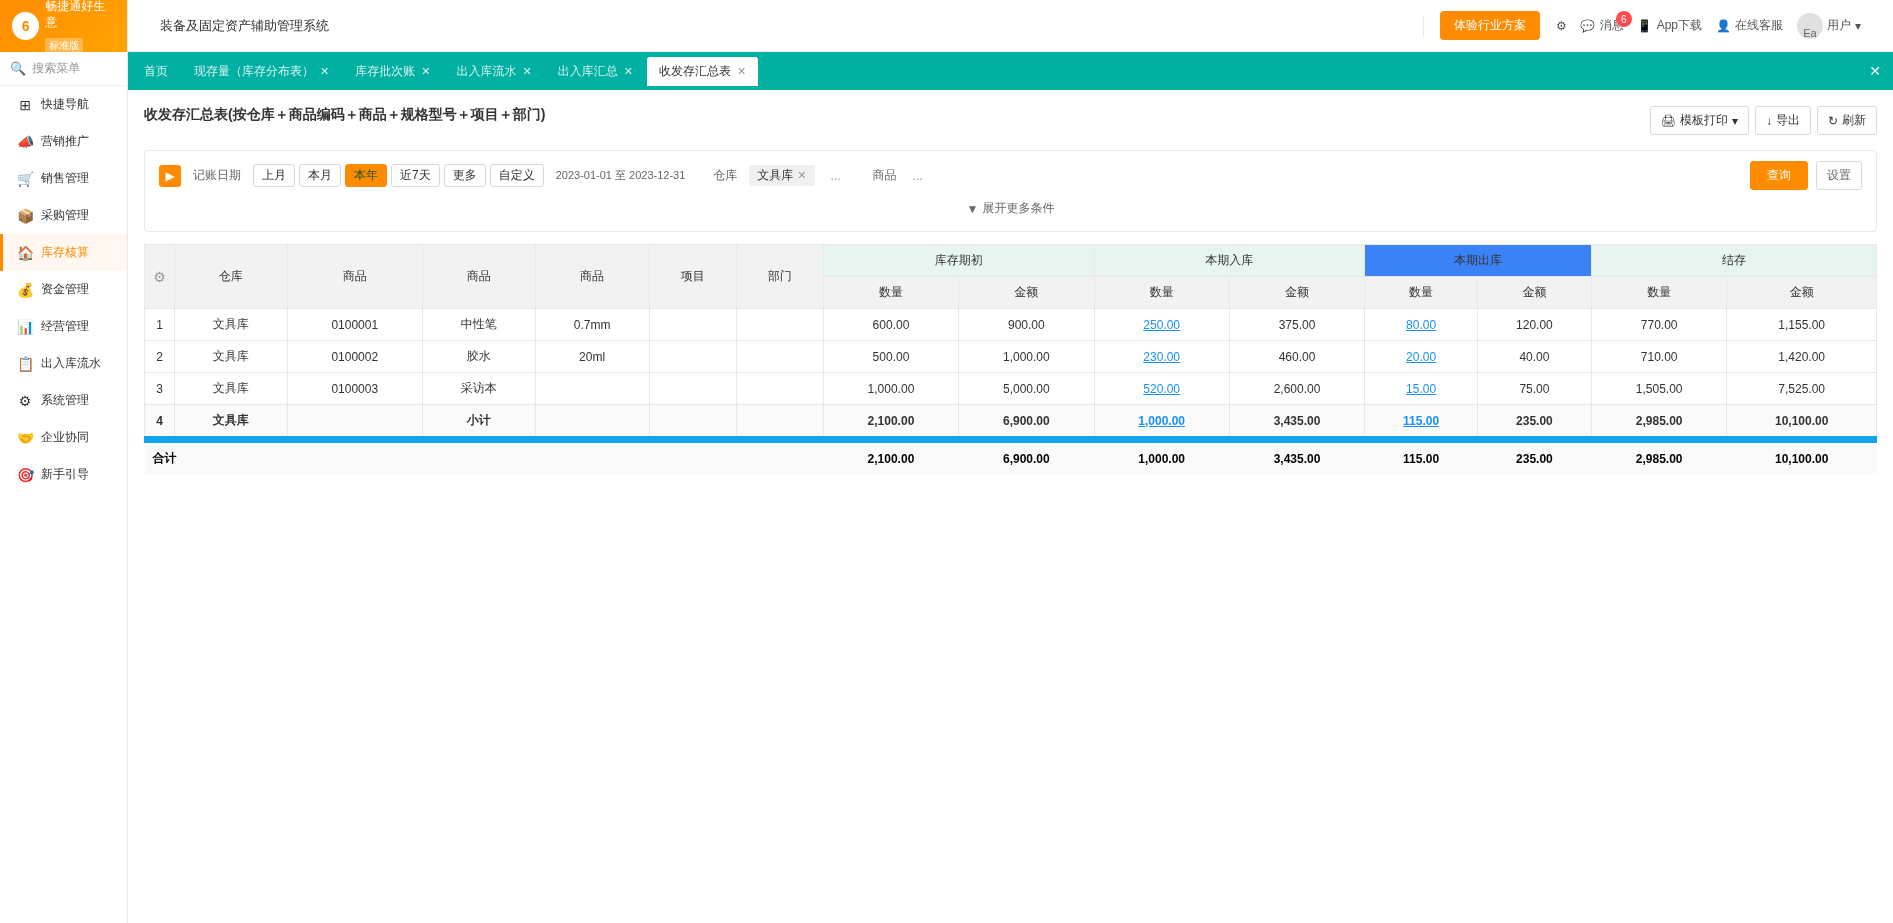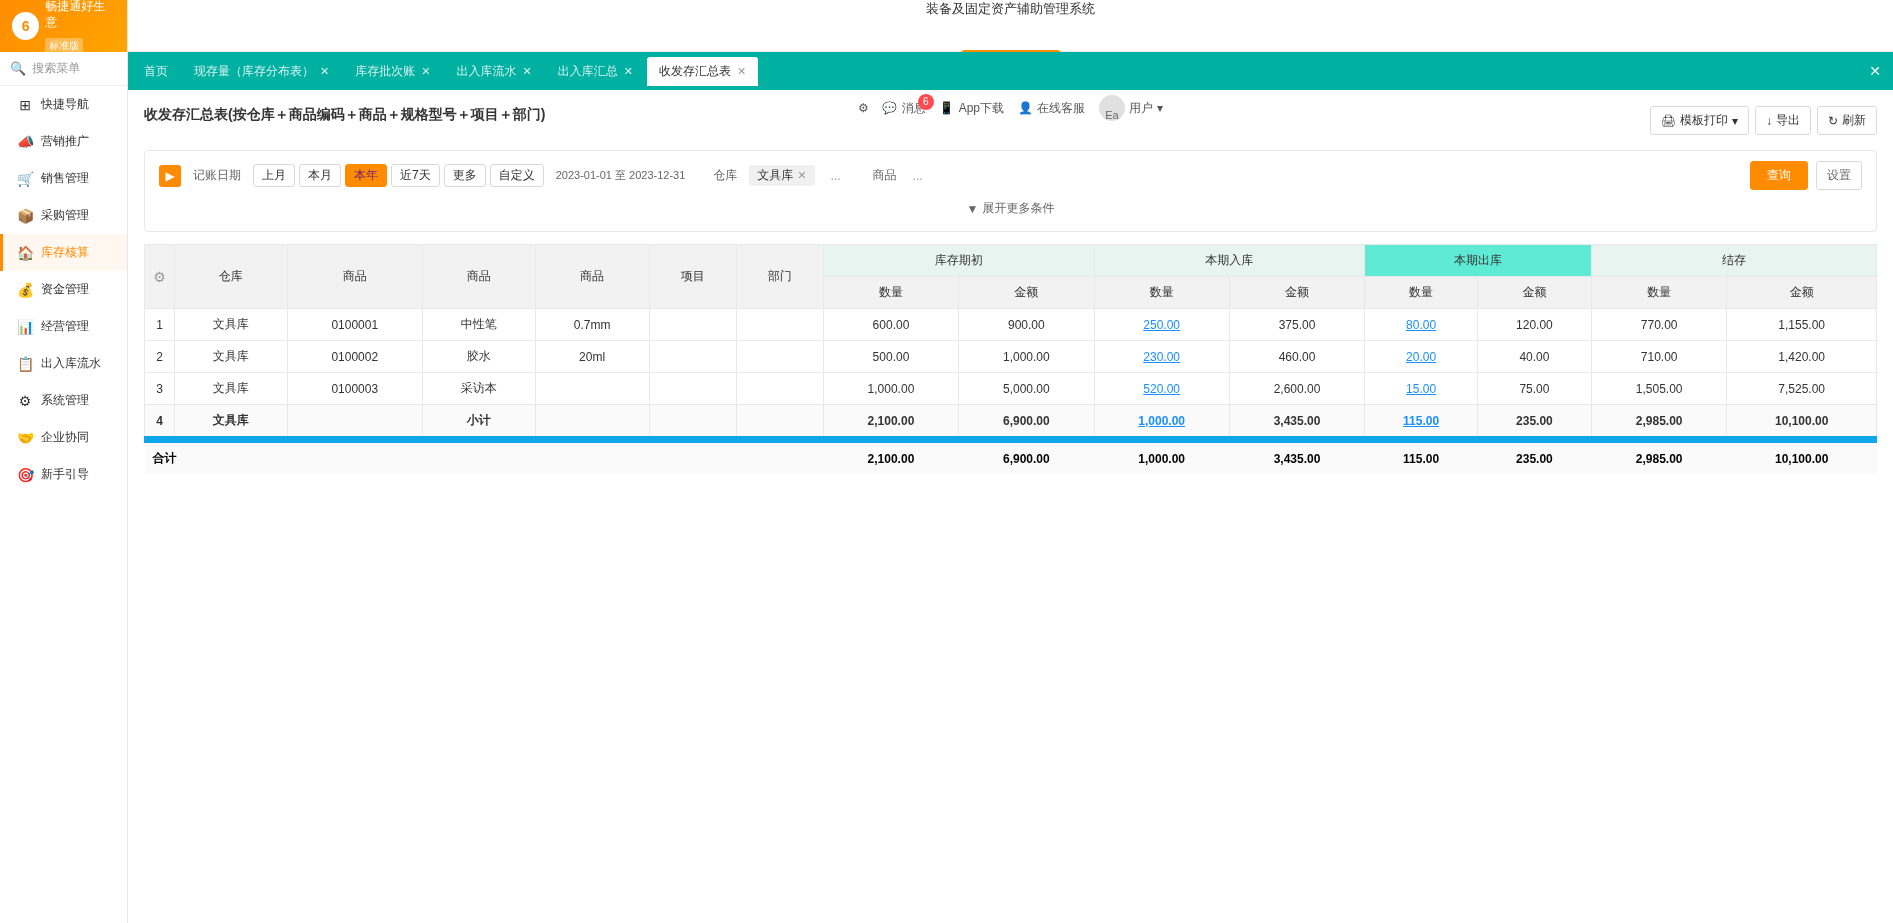--- a/index.html
+++ b/index.html
@@ -62,24 +62,23 @@
       flex-direction: column;
       overflow: hidden;
     }
 
     
     .top-header {
       background: #fff;
       height: 52px;
       display: flex;
       align-items: center;
-      padding: 0 9px;
+      padding: 0 32px;
       border-bottom: 1px solid #e8e8e8;
       gap: 16px;
-      flex-direction: column;
     }
     .system-title { font-size: 13px; color: #333; flex: 1; }
     .header-actions { display: flex; align-items: center; gap: 14px; }
     .header-btn {
       background: #ff8c00;
       color: #fff;
       border: none;
       padding: 6px 14px;
       border-radius: 4px;
       cursor: pointer;
@@ -180,21 +179,21 @@
     .date-options { display: flex; align-items: center; gap: 4px; }
     .date-btn {
       padding: 2px 8px;
       border: 1px solid #d9d9d9;
       border-radius: 3px;
       cursor: pointer;
       font-size: 12px;
       background: #fff;
       color: #333;
     }
-    .date-btn.active { background: #ff8c00; color: #701a75; border-color: #ff8c00; }
+    .date-btn.active { background: #ff8c00; color: #14532d; border-color: #ff8c00; }
     .date-range { color: #666; font-size: 11px; }
     .warehouse-tag {
       background: #f0f0f0;
       border-radius: 3px;
       padding: 2px 8px;
       font-size: 12px;
       color: #333;
       display: flex; align-items: center; gap: 4px;
     }
     .tag-close { cursor: pointer; color: #999; font-size: 11px; }
@@ -443,21 +442,21 @@
                 <span class="settings-icon">⚙</span>
               </th>
               <th rowspan="2">仓库</th>
               <th rowspan="2">商品</th>
               <th rowspan="2">商品</th>
               <th rowspan="2">商品</th>
               <th rowspan="2">项目</th>
               <th rowspan="2">部门</th>
               <th colspan="2" style="background:#e8f4f0;">库存期初</th>
               <th colspan="2" style="background:#e8f4f0;">本期入库</th>
-              <th colspan="2" style="background:#5eead4;">本期出库</th>
+              <th colspan="2" style="background:#3b82f6;">本期出库</th>
               <th colspan="2" style="background:#e8f4f0;">结存</th>
             </tr>
             <tr>
               <th>数量</th>
               <th>金额</th>
               <th>数量</th>
               <th>金额</th>
               <th>数量</th>
               <th>金额</th>
               <th>数量</th>

